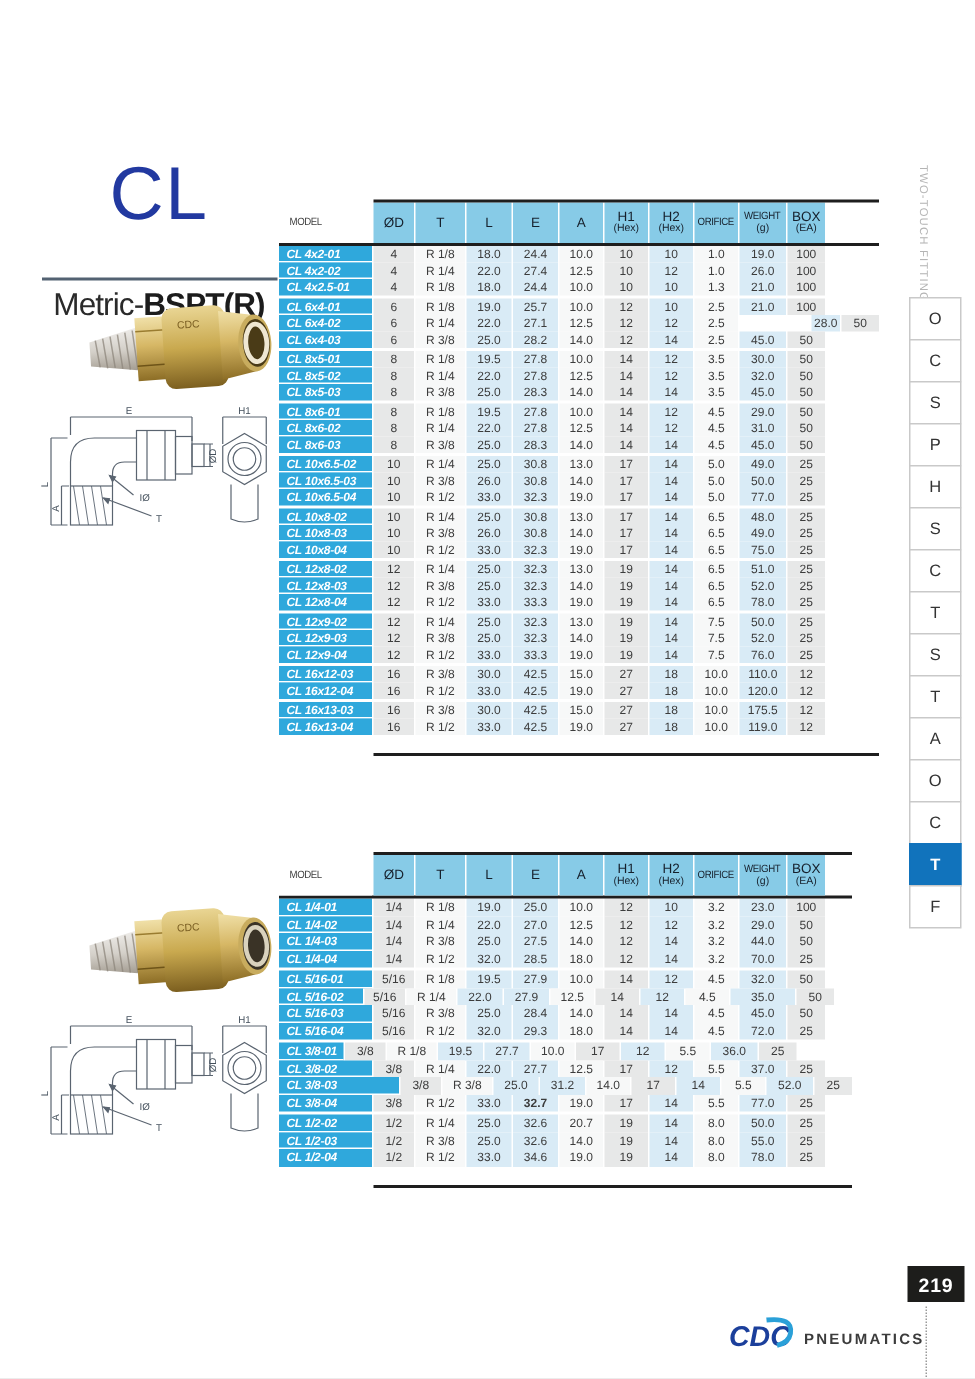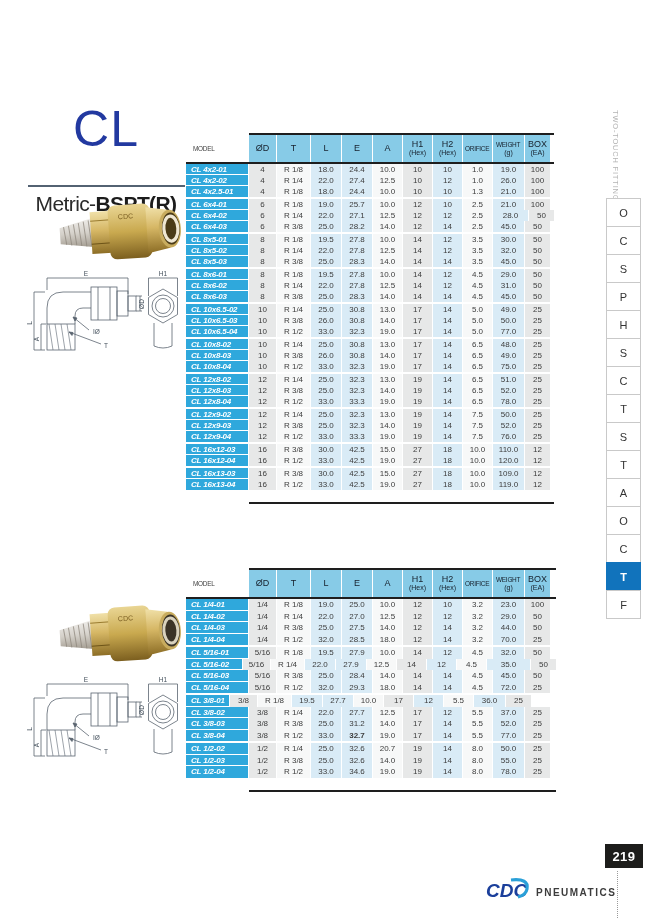--- a/index.html
+++ b/index.html
@@ -359,21 +359,21 @@
         <div class="t-row">
           <div class="t-cell model sep" style="width: 62px;">CL 6x4-02</div>
           <div class="t-cell gray" style="width: 27px;">6</div>
           <div class="t-cell white" style="width: 33px;">R 1/4</div>
           <div class="t-cell blue" style="width: 30px;">22.0</div>
           <div class="t-cell blue" style="width: 30px;">27.1</div>
           <div class="t-cell white" style="width: 29px;">12.5</div>
           <div class="t-cell gray" style="width: 29px;">12</div>
           <div class="t-cell blue" style="width: 29px;">12</div>
           <div class="t-cell white" style="width: 29px;">2.5</div>
-          <div class="t-cell blue" style="width: 35px;">28.0</div>
+          <div class="t-cell blue" style="width: 19px; margin-left: 48px;">28.0</div>
           <div class="t-cell gray" style="width: 25px;">50</div>
         </div>
         <div class="t-row">
           <div class="t-cell model" style="width: 62px;">CL 6x4-03</div>
           <div class="t-cell gray" style="width: 27px;">6</div>
           <div class="t-cell white" style="width: 33px;">R 3/8</div>
           <div class="t-cell blue" style="width: 30px;">25.0</div>
           <div class="t-cell blue" style="width: 30px;">28.2</div>
           <div class="t-cell white" style="width: 29px;">14.0</div>
           <div class="t-cell gray" style="width: 29px;">12</div>
@@ -661,21 +661,21 @@
         <div class="t-row">
           <div class="t-cell model sep" style="width: 62px;">CL 16x13-03</div>
           <div class="t-cell gray" style="width: 27px;">16</div>
           <div class="t-cell white" style="width: 33px;">R 3/8</div>
           <div class="t-cell blue" style="width: 30px;">30.0</div>
           <div class="t-cell blue" style="width: 30px;">42.5</div>
           <div class="t-cell white" style="width: 29px;">15.0</div>
           <div class="t-cell gray" style="width: 29px;">27</div>
           <div class="t-cell blue" style="width: 29px;">18</div>
           <div class="t-cell white" style="width: 29px;">10.0</div>
-          <div class="t-cell blue" style="width: 31px;">109.0</div>
+          <div class="t-cell blue" style="width: 31px;">175.5</div>
           <div class="t-cell gray" style="width: 25px;">12</div>
         </div>
         <div class="t-row">
           <div class="t-cell model" style="width: 62px;">CL 16x13-04</div>
           <div class="t-cell gray" style="width: 27px;">16</div>
           <div class="t-cell white" style="width: 33px;">R 1/2</div>
           <div class="t-cell blue" style="width: 30px;">33.0</div>
           <div class="t-cell blue" style="width: 30px;">42.5</div>
           <div class="t-cell white" style="width: 29px;">19.0</div>
           <div class="t-cell gray" style="width: 29px;">27</div>
@@ -855,21 +855,21 @@
           <div class="t-cell blue" style="width: 30px;">22.0</div>
           <div class="t-cell blue" style="width: 30px;">27.7</div>
           <div class="t-cell white" style="width: 29px;">12.5</div>
           <div class="t-cell gray" style="width: 29px;">17</div>
           <div class="t-cell blue" style="width: 29px;">12</div>
           <div class="t-cell white" style="width: 29px;">5.5</div>
           <div class="t-cell blue" style="width: 31px;">37.0</div>
           <div class="t-cell gray" style="width: 25px;">25</div>
         </div>
         <div class="t-row">
-          <div class="t-cell model sep" style="width: 62px;">CL 3/8-03</div>
+          <div class="t-cell model sep" style="width: 80px;">CL 3/8-03</div>
           <div class="t-cell gray" style="width: 27px;">3/8</div>
           <div class="t-cell white" style="width: 33px;">R 3/8</div>
           <div class="t-cell blue" style="width: 30px;">25.0</div>
           <div class="t-cell blue" style="width: 30px;">31.2</div>
           <div class="t-cell white" style="width: 29px;">14.0</div>
           <div class="t-cell gray" style="width: 29px;">17</div>
           <div class="t-cell blue" style="width: 29px;">14</div>
           <div class="t-cell white" style="width: 29px;">5.5</div>
           <div class="t-cell blue" style="width: 31px;">52.0</div>
           <div class="t-cell gray" style="width: 25px;">25</div>

